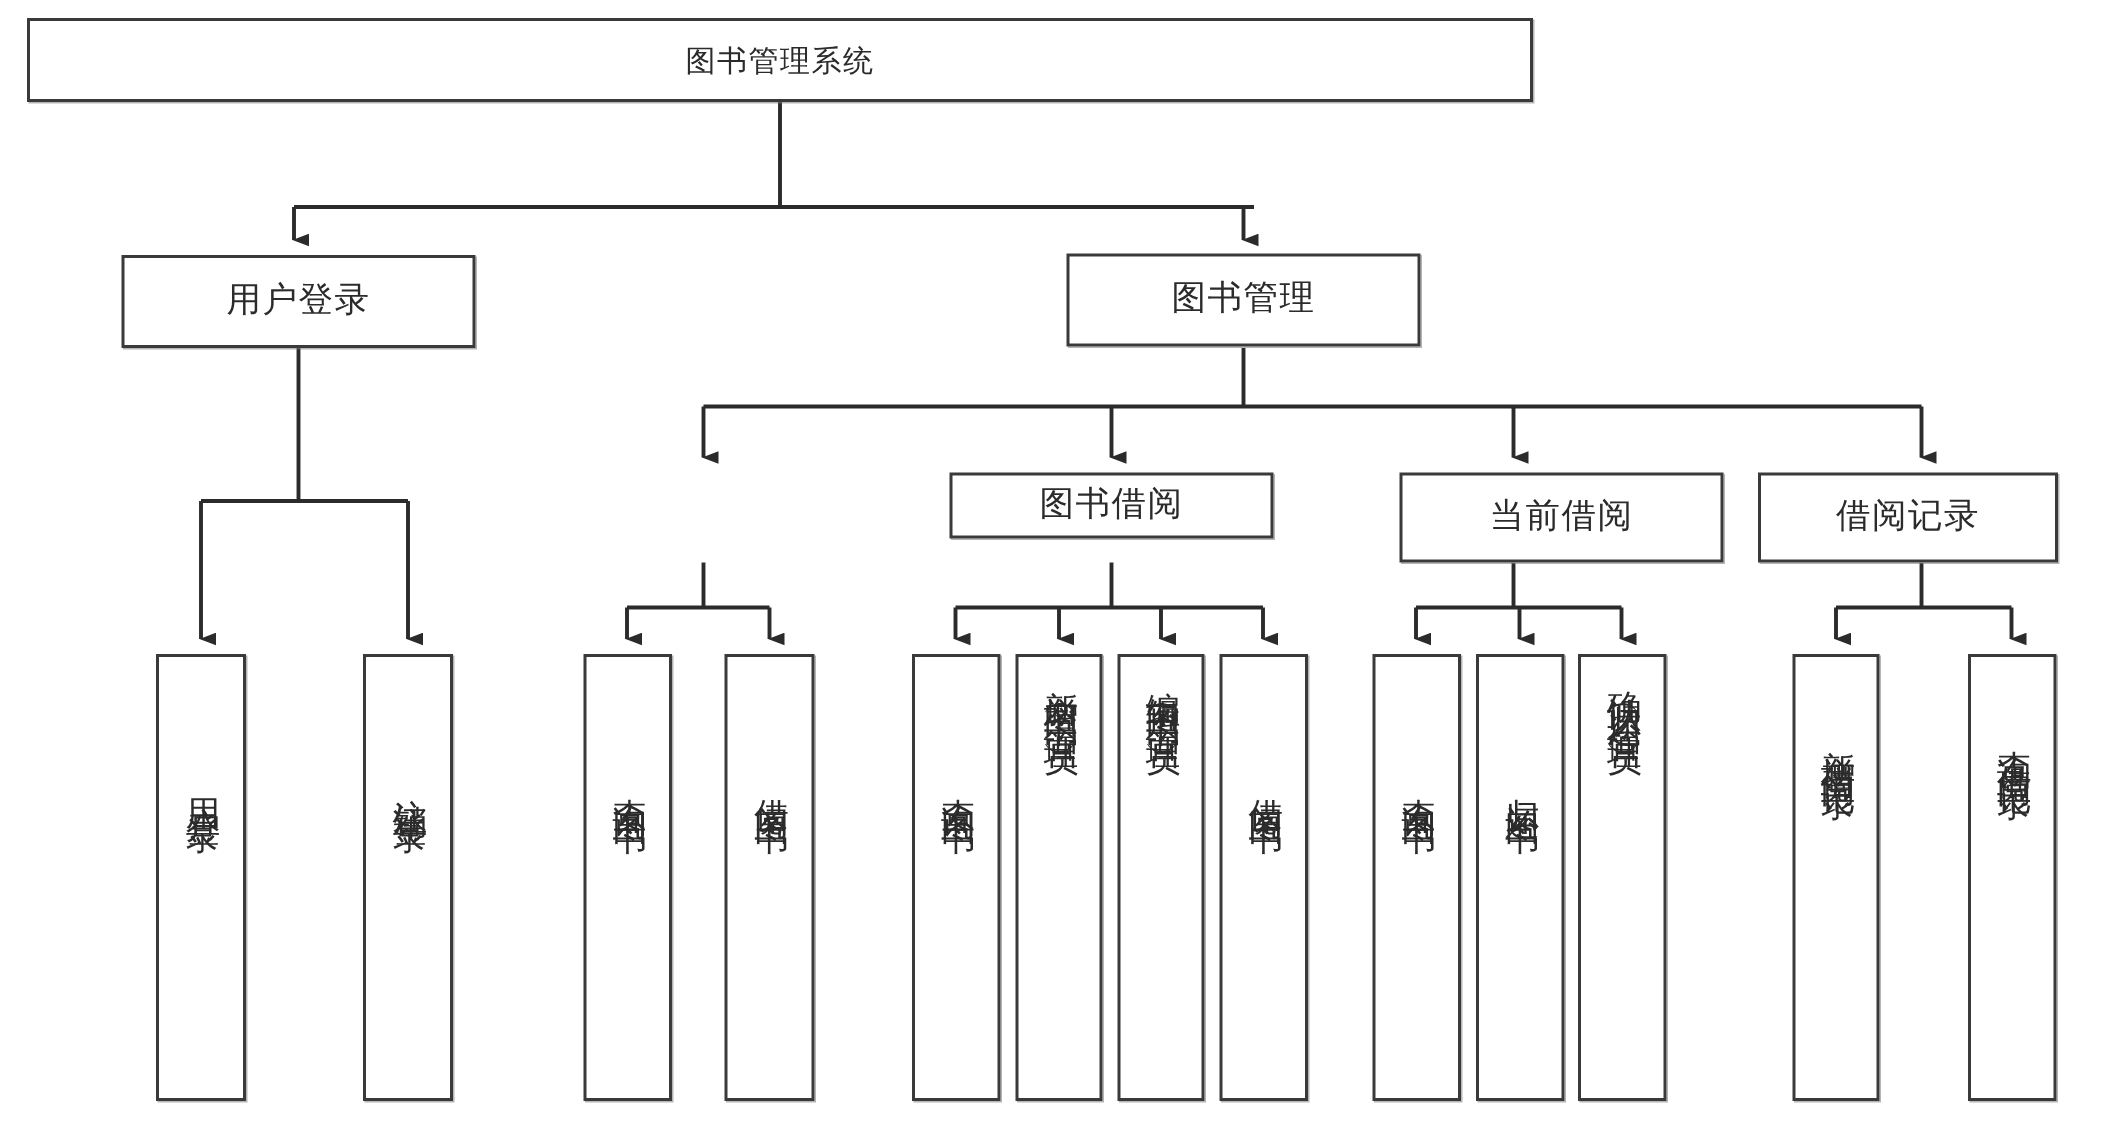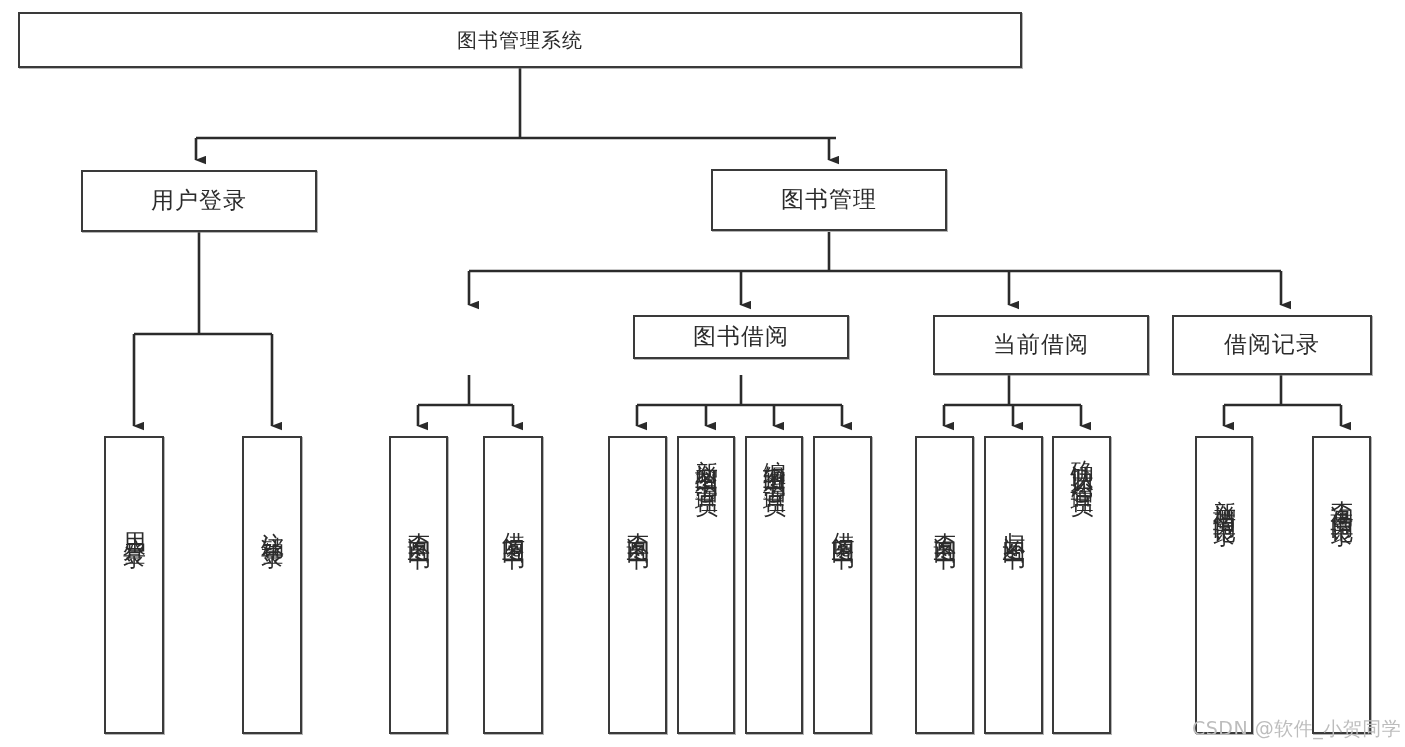--- a/index.html
+++ b/index.html
@@ -204,15 +204,14 @@
   </div>
 
   <div class="node vert midlow" style="left:1195px; top:436px; width:58px; height:298px;">
     <span class="label">新增借阅记录</span>
   </div>
 
   <div class="node vert midlow" style="left:1312px; top:436px; width:59px; height:298px;">
     <span class="label">查询借阅记录</span>
   </div>
 
-  <div class="watermark" style="left:1192px; top:716px;">CSDN @软件_小贺同学</div>
 
 </div>
 
 </body></html>

